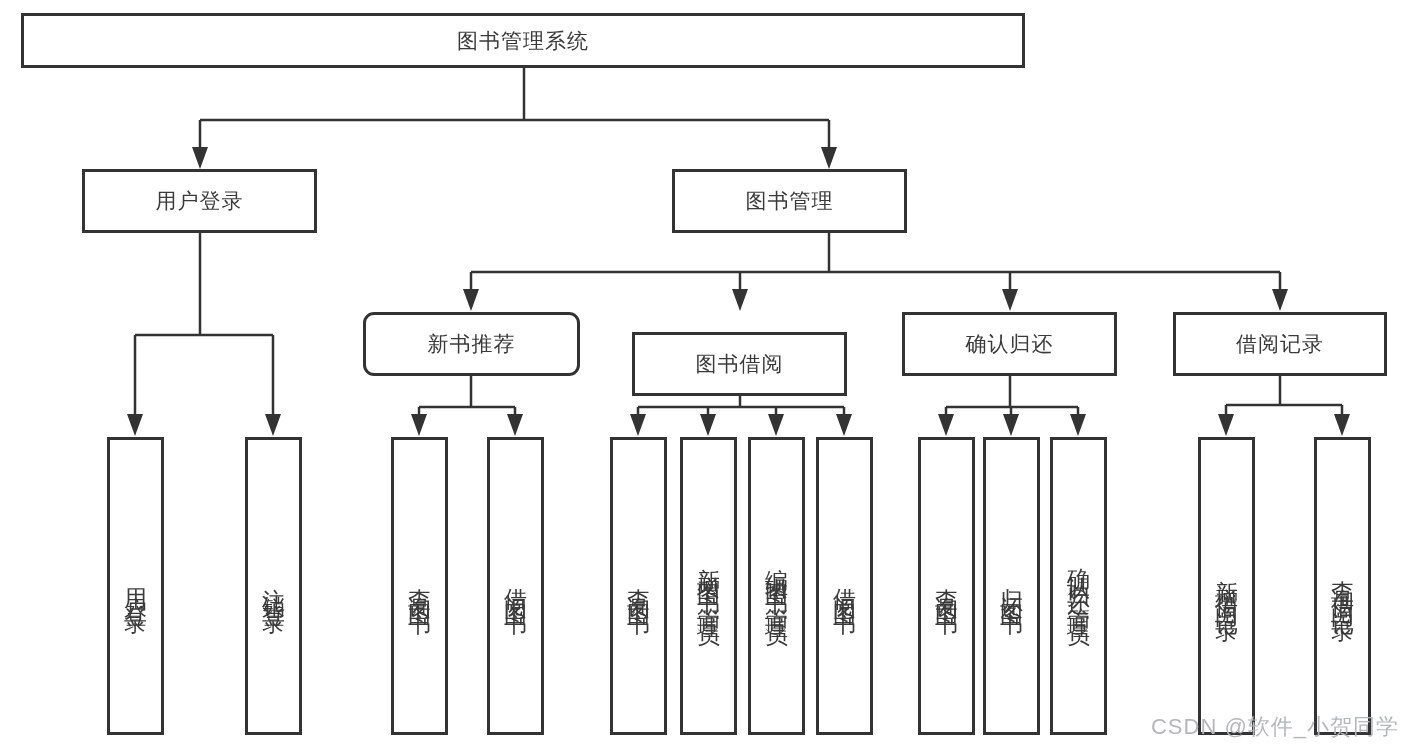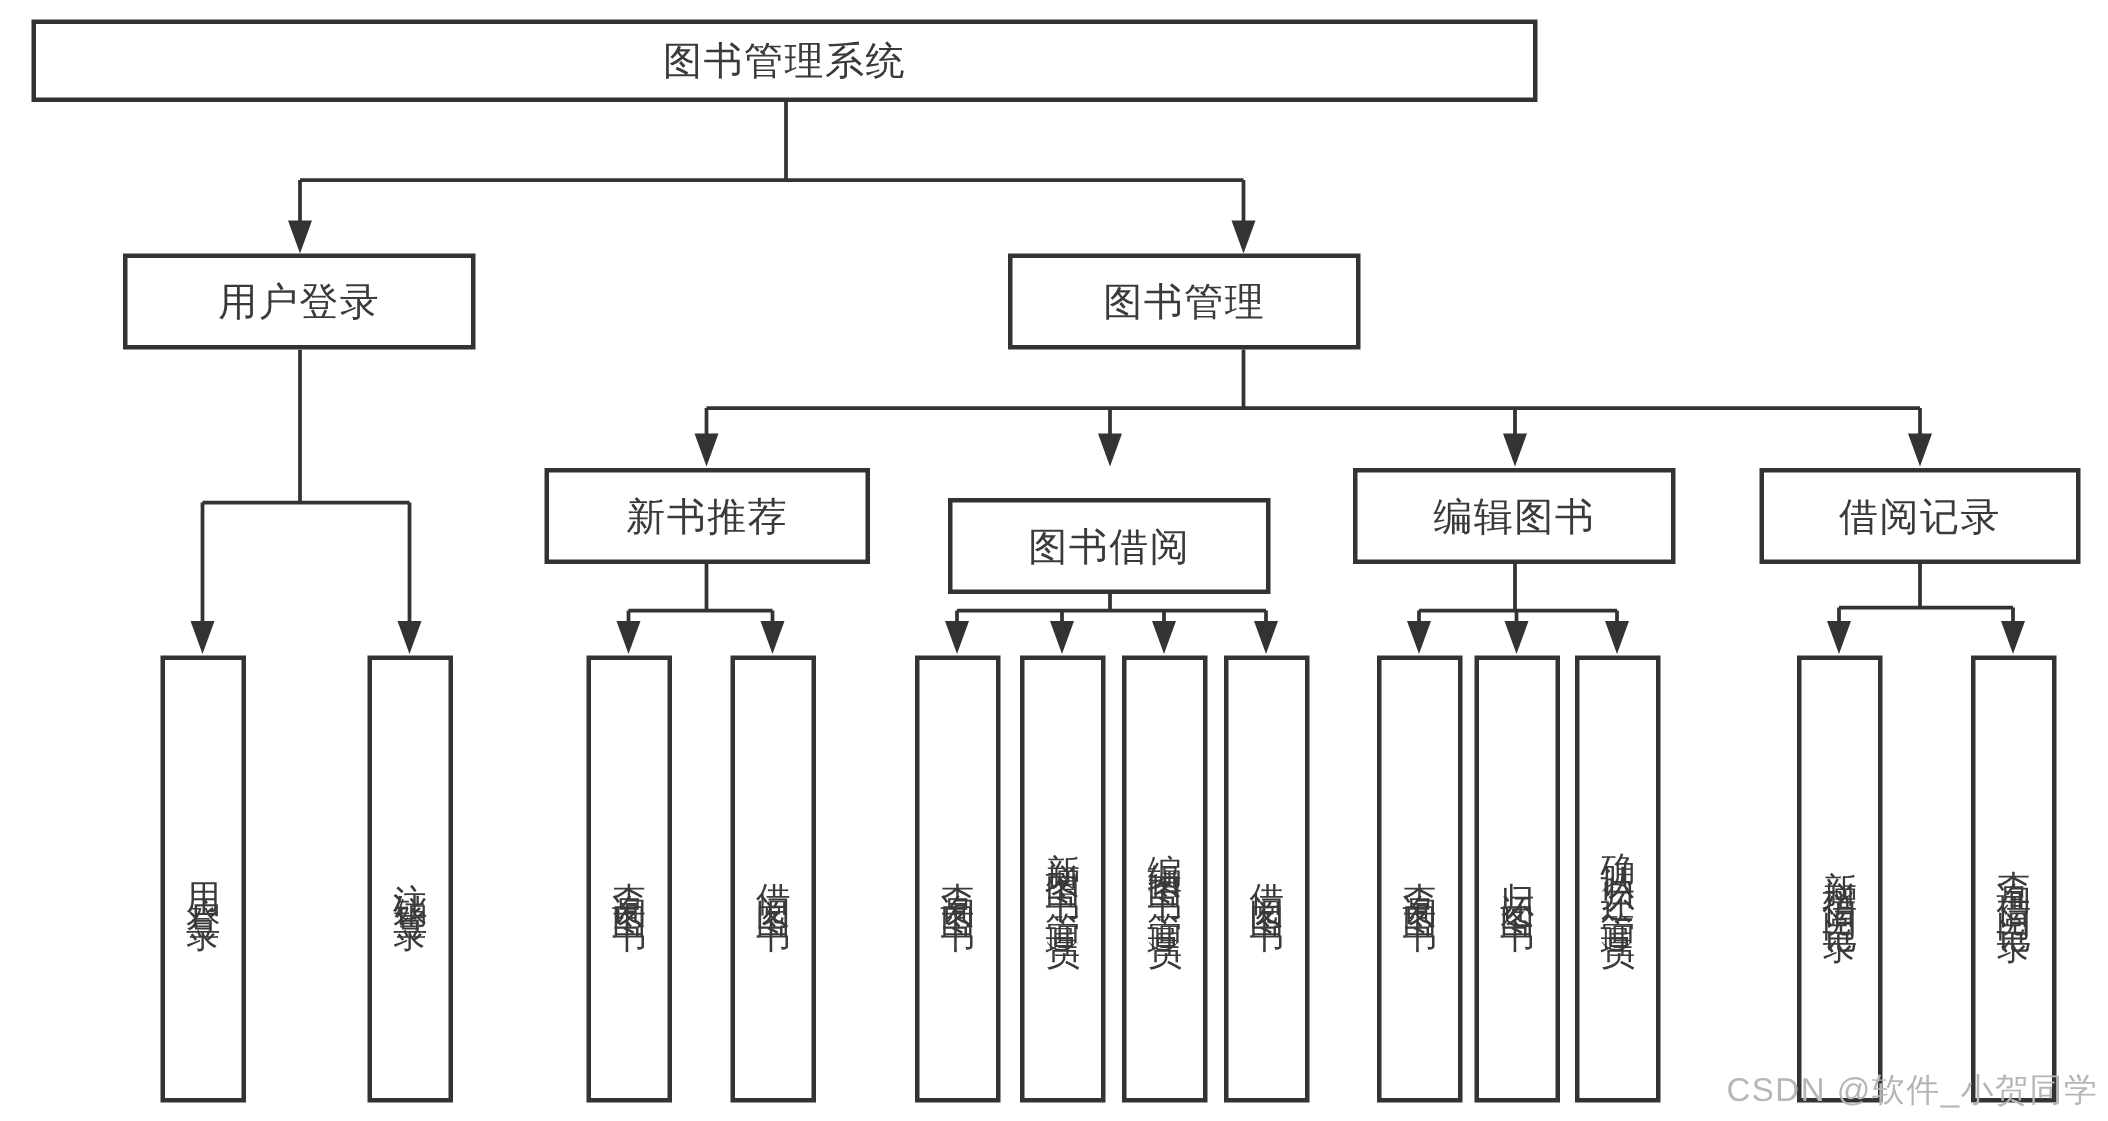--- a/index.html
+++ b/index.html
@@ -23,21 +23,21 @@
   }
   .node {
     position: absolute;
     box-sizing: border-box;
     background: #ffffff;
     border: 3px solid #333333;
     color: #3a3a3a;
     display: flex;
     align-items: center;
     justify-content: center;
-    font-size: 26px;
+    font-size: 21px;
     letter-spacing: 1px;
     white-space: nowrap;
   }
   .leaf {
     position: absolute;
     box-sizing: border-box;
     background: #ffffff;
     border: 3px solid #333333;
     color: #3a3a3a;
     display: flex;
@@ -114,28 +114,28 @@
     <span>图书管理系统</span>
   </div>
 
   <div class="node" style="left:82px; top:169px; width:235px; height:64px;">
     <span>用户登录</span>
   </div>
   <div class="node" style="left:672px; top:169px; width:235px; height:64px;">
     <span>图书管理</span>
   </div>
 
-  <div class="node" style="left:363px; top:312px; width:217px; height:64px;">
+  <div class="node" style="left:363px; top:312px; width:217px; height:64px;border-radius:11px;">
     <span>新书推荐</span>
   </div>
   <div class="node" style="left:632px; top:312px; width:215px; height:64px;margin-top:20px;">
     <span>图书借阅</span>
   </div>
   <div class="node" style="left:902px; top:312px; width:215px; height:64px;">
-    <span>编辑图书</span>
+    <span>确认归还</span>
   </div>
   <div class="node" style="left:1173px; top:312px; width:214px; height:64px;">
     <span>借阅记录</span>
   </div>
 
   <div class="leaf" style="left:107px;">
     <span class="vtext">用户登录</span>
   </div>
   <div class="leaf" style="left:245px;">
     <span class="vtext">注销登录</span>

